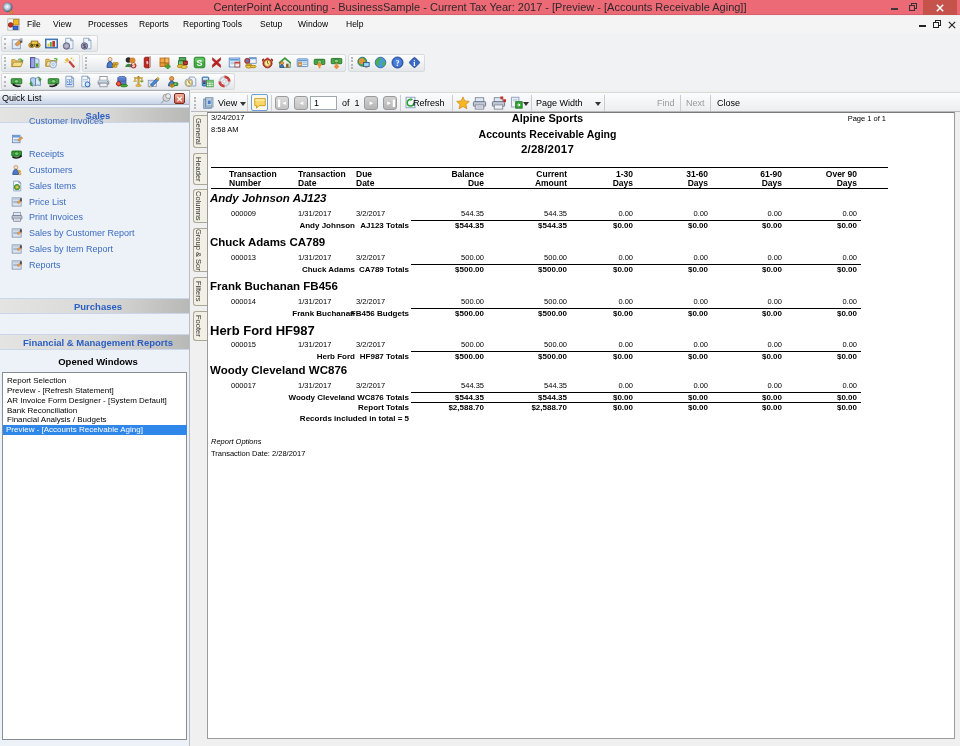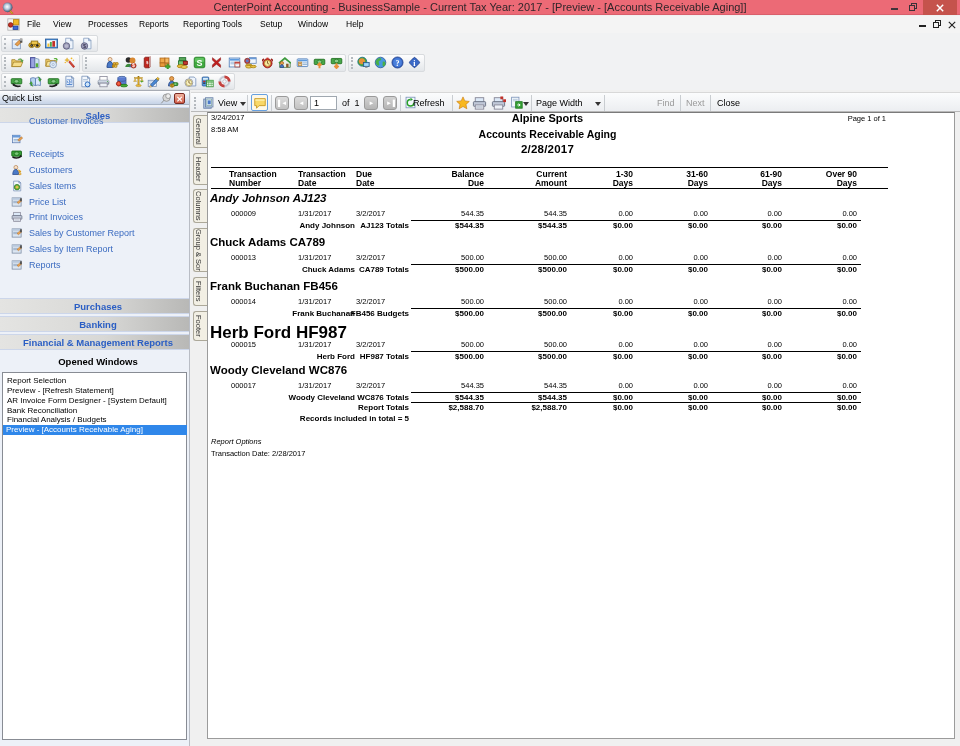--- a/index.html
+++ b/index.html
@@ -451,21 +451,20 @@
 <div class="qitem" style="top:168.5px">Reports</div>
 <svg style="position:absolute;left:10.5px;top:167.5px" width="12" height="12" viewBox="0 0 16 16">
         <rect x="1.5" y="2.5" width="12" height="11" fill="#dce6f2" stroke="#7a8aa0"></rect>
         <rect x="1.5" y="2.5" width="12" height="2.5" fill="#b8c8dc"></rect>
         <rect x="3" y="6.5" width="6" height="1" fill="#8aa0bc"></rect>
         <rect x="3" y="8.5" width="6" height="1" fill="#8aa0bc"></rect>
         <path d="M8 8.5 l4.5-4 2 1.8 -4.5 4z" fill="#e8a050" stroke="#a86820" stroke-width="0.6"></path>
         <rect x="12" y="3" width="2.5" height="4" fill="#555"></rect>
       </svg>
     <div class="sechead" style="top:207px">Purchases</div>
-    <div class="sechead" style="top:225px">Banking</div>
     <div class="sechead" style="top:243px">Financial &amp; Management Reports</div>
     <div id="openhdr">Opened Windows</div>
     <div id="qlistbox">
       <div class="lbi" style="top:3px">Report Selection</div>
       <div class="lbi" style="top:13px">Preview - [Refresh Statement]</div>
       <div class="lbi" style="top:23px">AR Invoice Form Designer - [System Default]</div>
       <div class="lbi" style="top:33px">Bank Reconciliation</div>
       <div class="lbi" style="top:42px">Financial Analysis / Budgets</div>
       <div class="lbi" style="top:52px;left:0;padding-left:3px;width:184px;background:#2f87ea;color:#fff">Preview - [Accounts Receivable Aging]</div>
     </div>
@@ -623,21 +622,21 @@
 <div class="r" style="top:297px;font-size:7.5px;right:103px;text-align:right;">0.00</div>
 <div class="rl" style="left:411px;top:308px;width:450px"></div>
 <div class="r" style="top:309px;font-size:8px;font-weight:bold;right:605px;text-align:center;">Frank Buchanan</div>
 <div class="r" style="top:309px;font-size:8px;font-weight:bold;right:551px;text-align:right;">FB456 Budgets</div>
 <div class="r" style="top:309px;font-size:8px;font-weight:bold;right:476px;text-align:right;">$500.00</div>
 <div class="r" style="top:309px;font-size:8px;font-weight:bold;right:393px;text-align:right;">$500.00</div>
 <div class="r" style="top:309px;font-size:8px;font-weight:bold;right:327px;text-align:right;">$0.00</div>
 <div class="r" style="top:309px;font-size:8px;font-weight:bold;right:252px;text-align:right;">$0.00</div>
 <div class="r" style="top:309px;font-size:8px;font-weight:bold;right:178px;text-align:right;">$0.00</div>
 <div class="r" style="top:309px;font-size:8px;font-weight:bold;right:103px;text-align:right;">$0.00</div>
-<div class="r" style="top:323px;font-size:17px;font-weight:bold;left:210px;text-align:right;">Herb Ford HF987</div>
+<div class="r" style="top:323px;font-size:13px;font-weight:bold;left:210px;text-align:right;">Herb Ford HF987</div>
 <div class="r" style="top:340px;font-size:7.5px;left:231px;">000015</div>
 <div class="r" style="top:340px;font-size:7.5px;left:298px;">1/31/2017</div>
 <div class="r" style="top:340px;font-size:7.5px;left:356px;">3/2/2017</div>
 <div class="r" style="top:340px;font-size:7.5px;right:476px;text-align:right;">500.00</div>
 <div class="r" style="top:340px;font-size:7.5px;right:393px;text-align:right;">500.00</div>
 <div class="r" style="top:340px;font-size:7.5px;right:327px;text-align:right;">0.00</div>
 <div class="r" style="top:340px;font-size:7.5px;right:252px;text-align:right;">0.00</div>
 <div class="r" style="top:340px;font-size:7.5px;right:178px;text-align:right;">0.00</div>
 <div class="r" style="top:340px;font-size:7.5px;right:103px;text-align:right;">0.00</div>
 <div class="rl" style="left:411px;top:351px;width:450px"></div>

